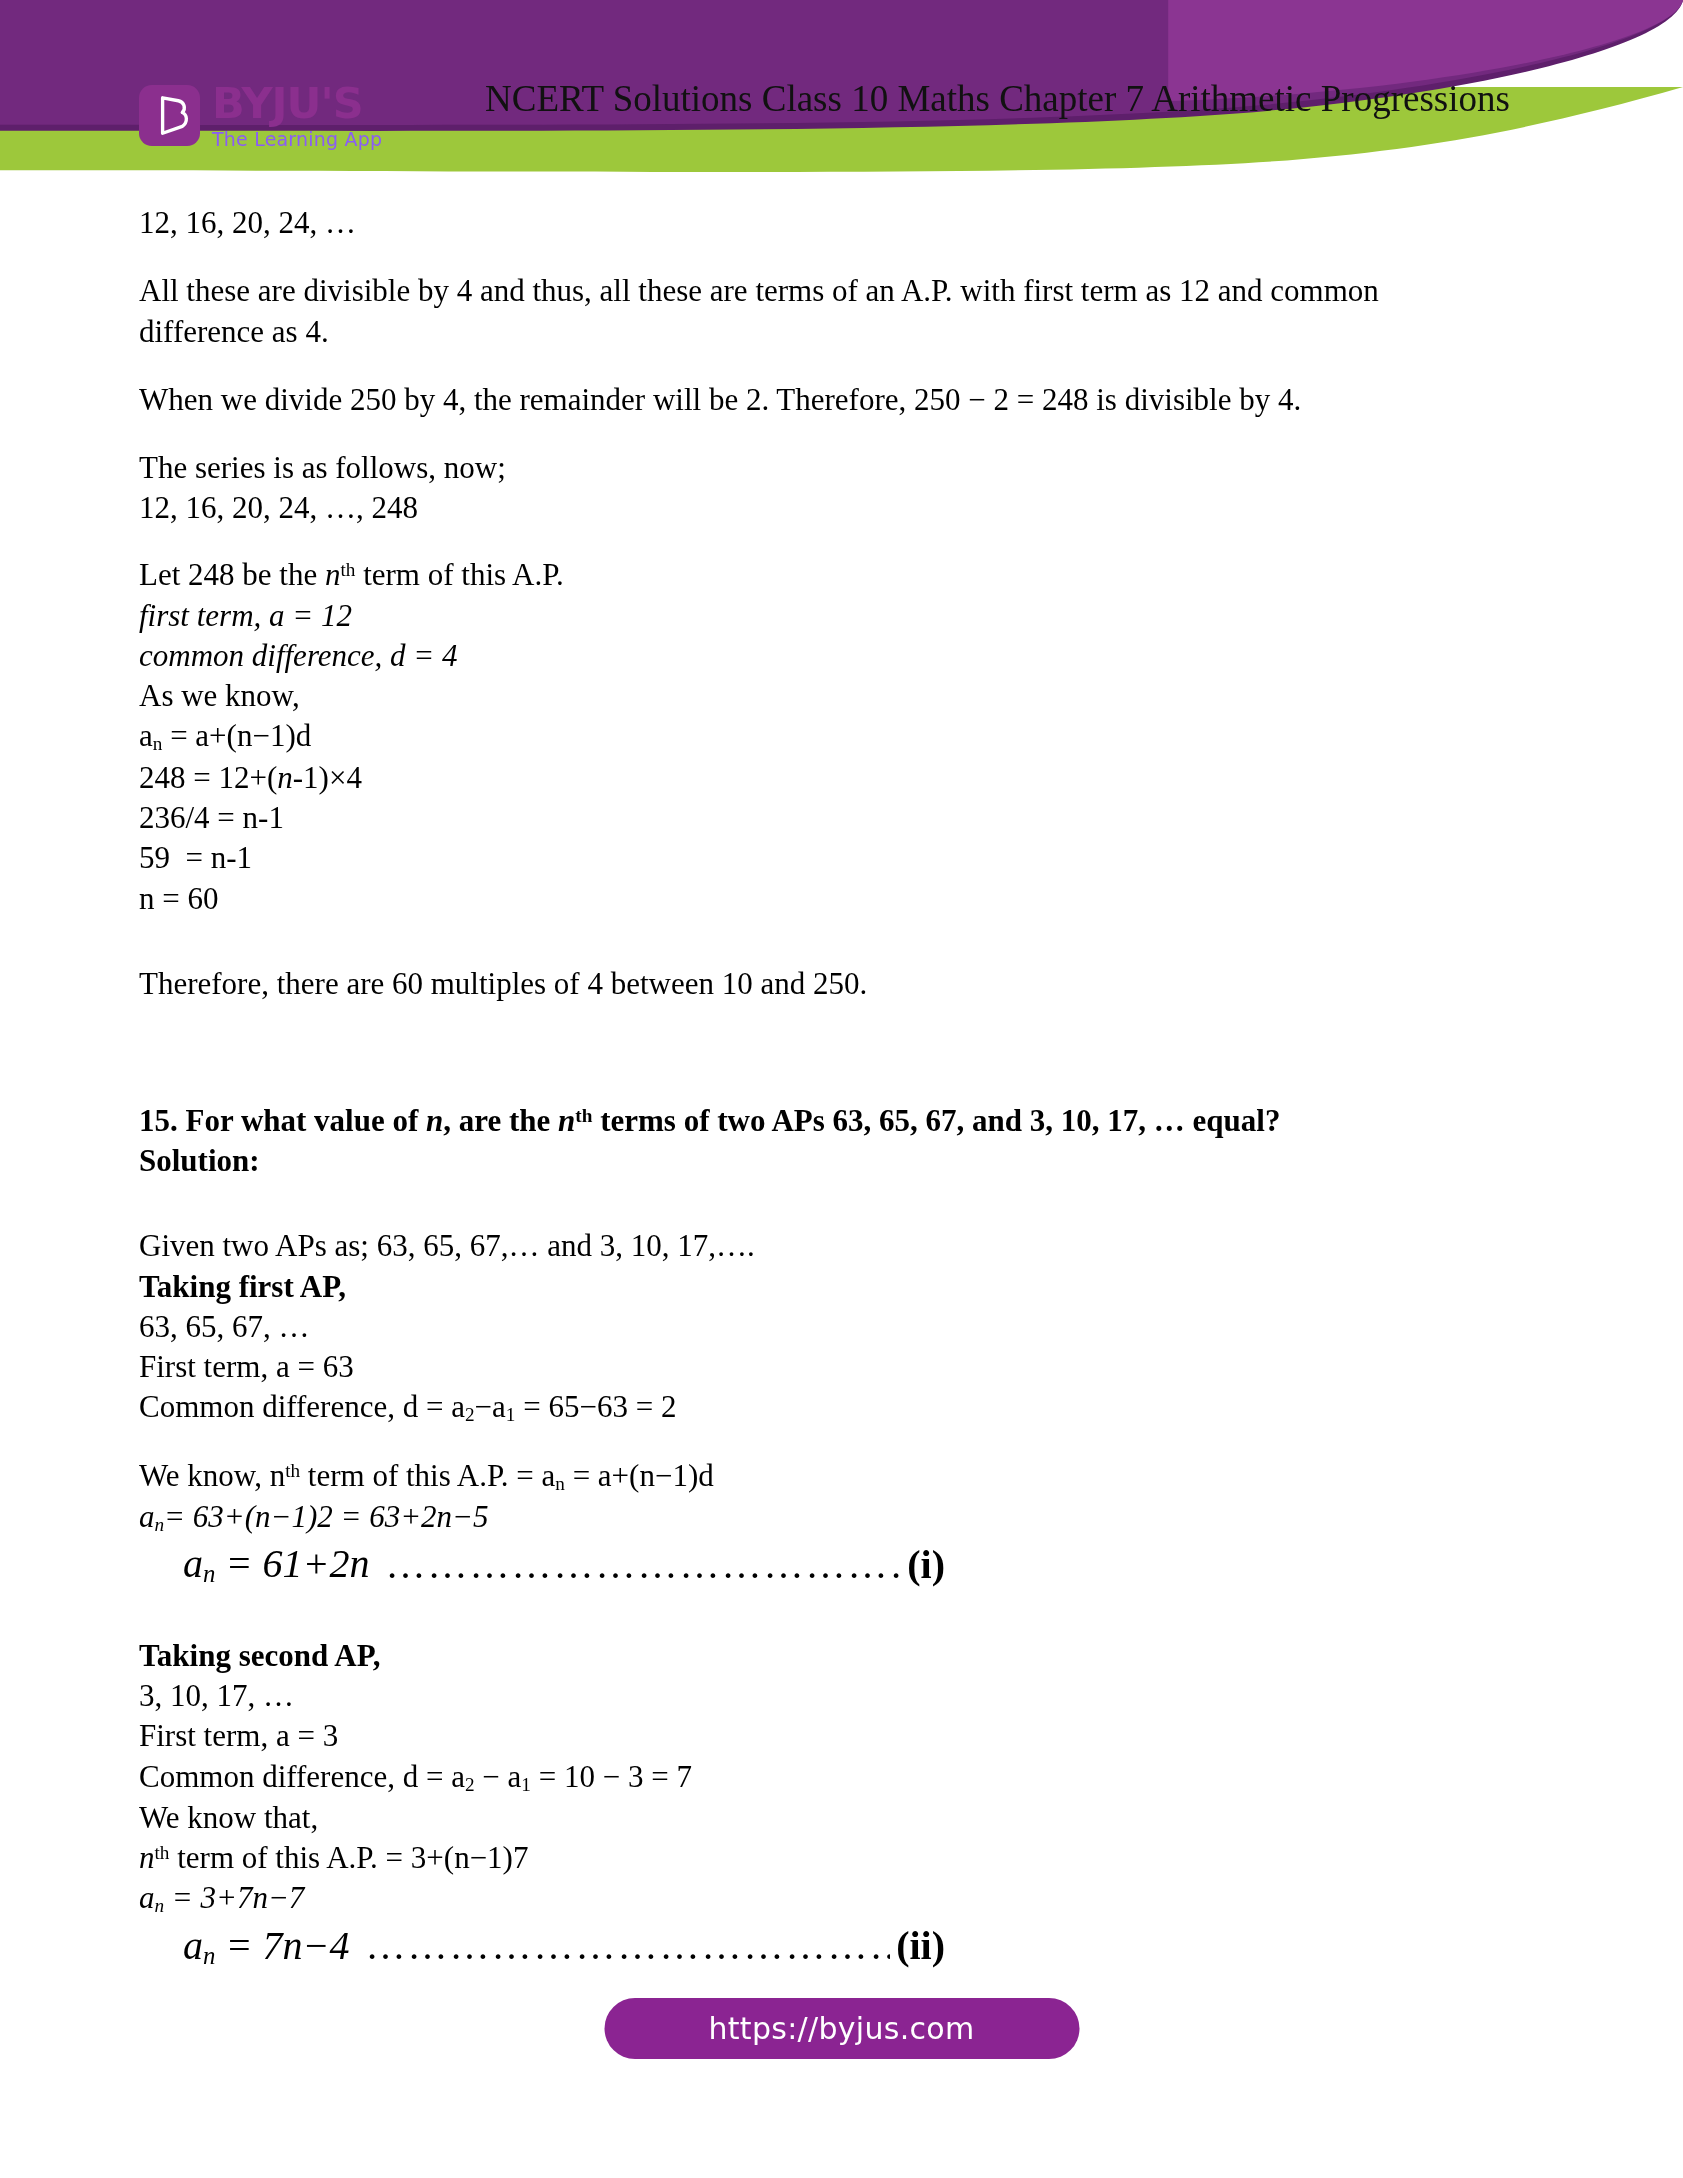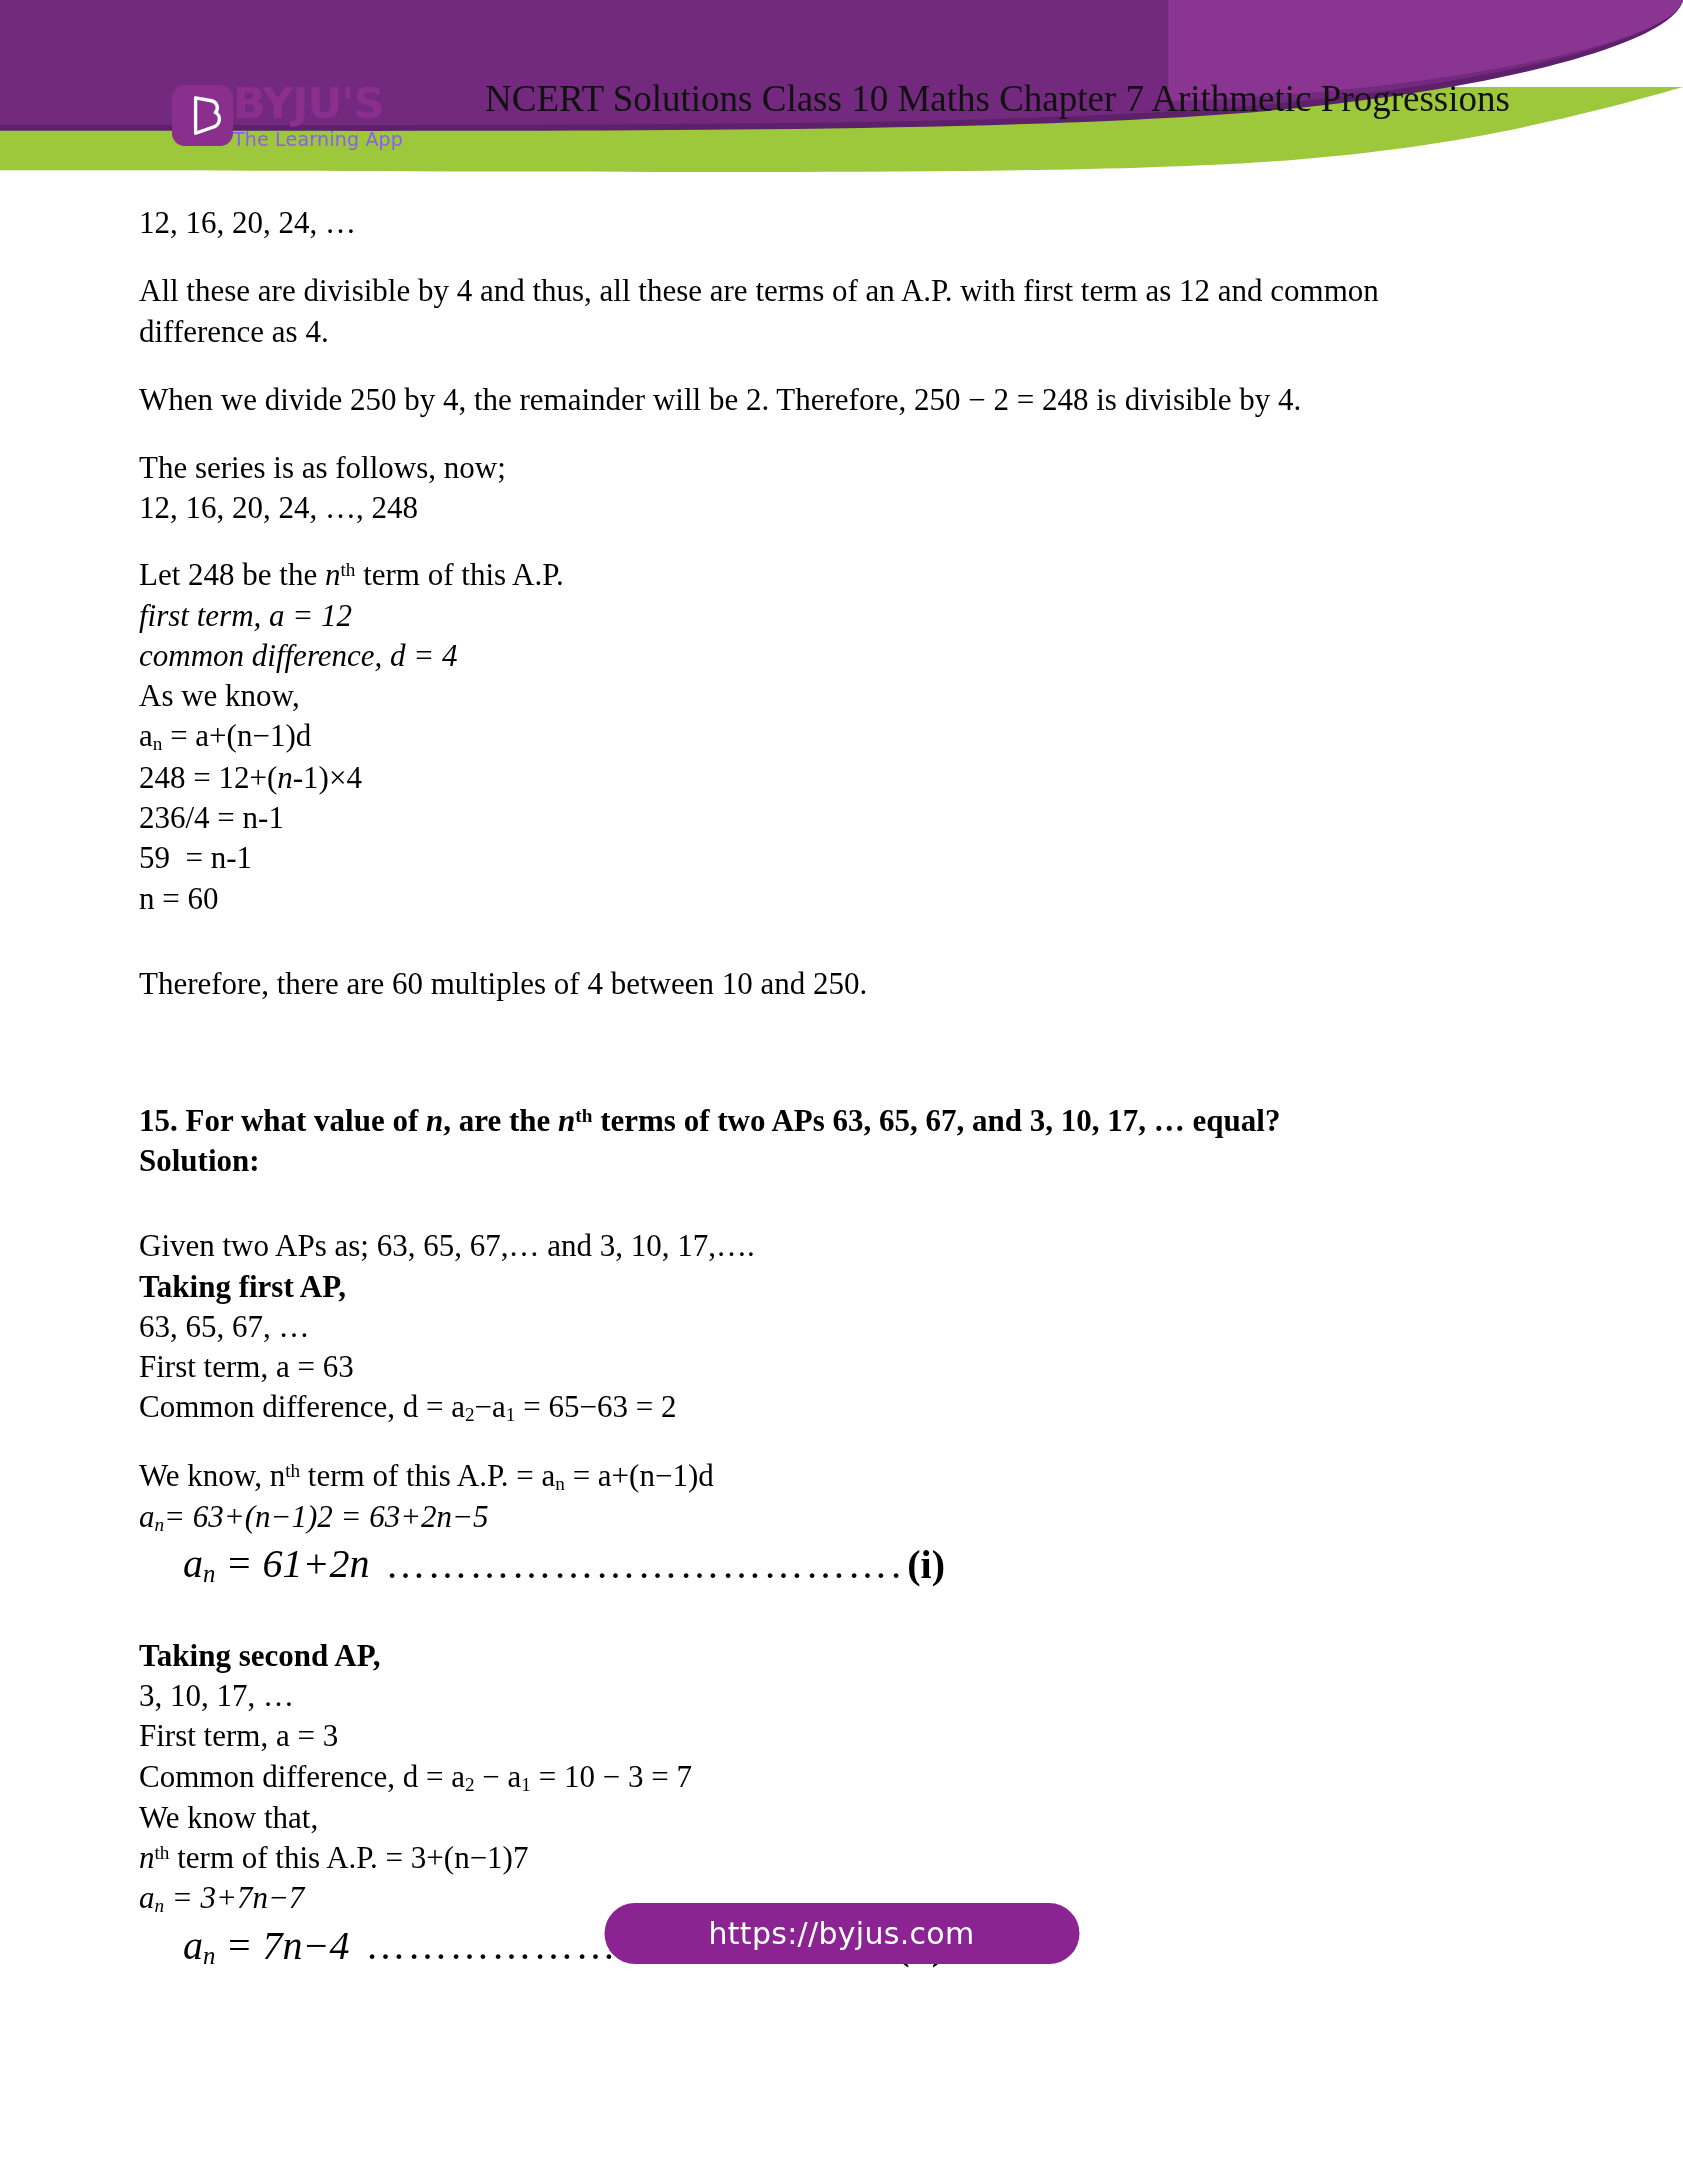--- a/index.html
+++ b/index.html
@@ -23,21 +23,21 @@
     overflow: hidden;
   }
   #header-banner svg { display: block; }
 
   #brand-block {
     position: absolute;
     left: 139px; top: 71px;
     width: 297px; height: 89px;
     display: flex;
     align-items: center;
-    justify-content: center;
+    gap: 12px;
   }
   #logo-mark {
     width: 61px; height: 61px;
     border-radius: 13px;
     position: relative;
     flex: 0 0 auto;
   }
   #logo-mark svg { position: absolute; left: 0; top: 0; }
   #brand-text {
     display: flex;
@@ -111,21 +111,21 @@
     margin: 0 6px;
     color: #000;
   }
   .eqline .tag { font-weight: bold; white-space: pre; }
 
   
   #footer-link {
     position: absolute;
     left: 50%;
     transform: translateX(-50%);
-    top: 1903px;
+    top: 1998px;
     width: 475px; height: 61px;
     background: #8B2492;
     border-radius: 34px;
     display: flex;
     align-items: center;
     justify-content: center;
     color: #ffffff;
     font-family: "DejaVu Sans", sans-serif;
     font-size: 30px;
     letter-spacing: 0.3px;

